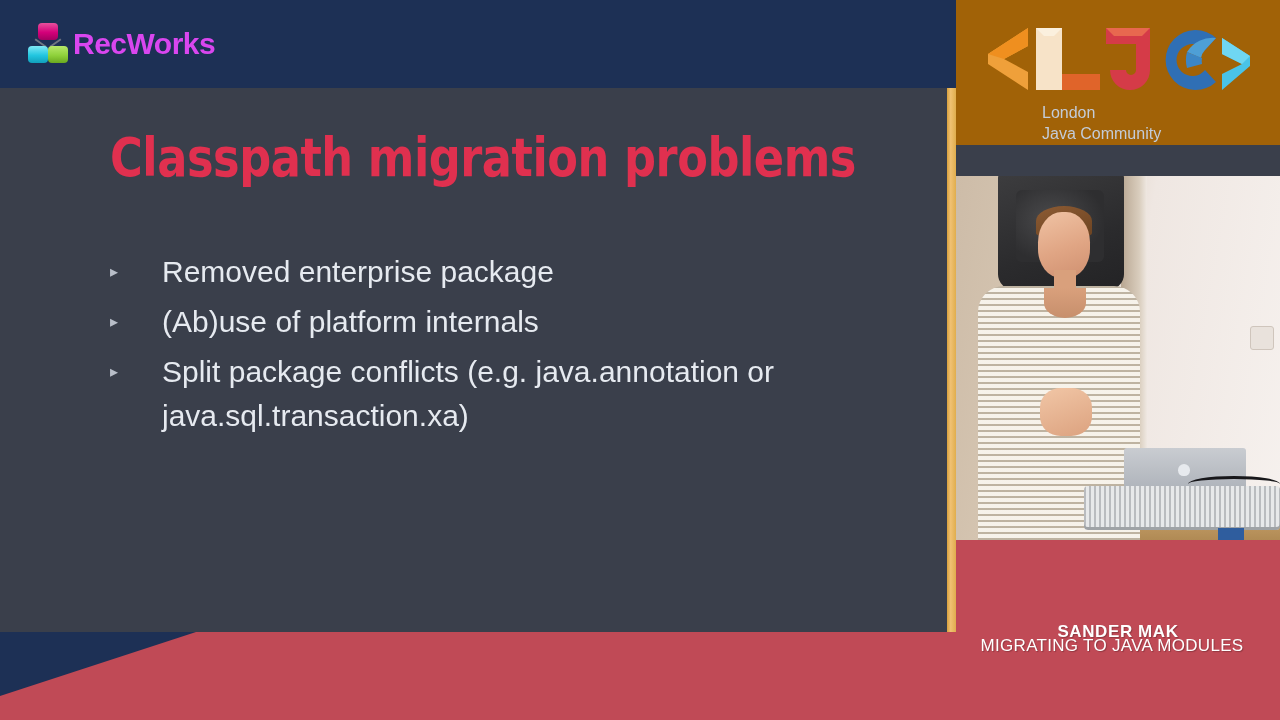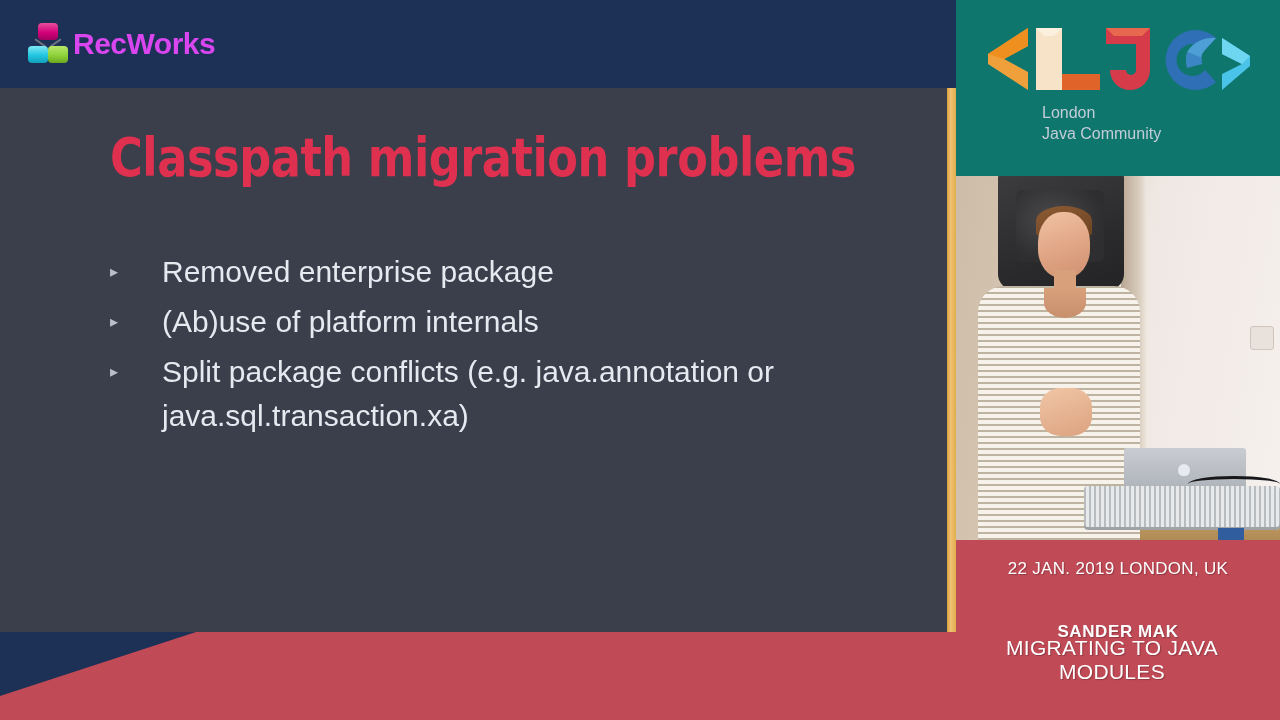--- a/index.html
+++ b/index.html
@@ -68,22 +68,22 @@
   .gold-divider{
     position:absolute; left:947px; top:88px; width:9px; height:544px;
     background:linear-gradient(90deg,#d9a13c 0%,#f0c173 40%,#e0ad4d 100%);
   }
 
   
   .right-col{
     position:absolute; left:956px; top:0; width:324px; height:720px;
   }
   .ljc-panel{
-    position:absolute; left:0; top:0; width:324px; height:176px;
-    background:#0f766e; overflow:hidden;
+    position:absolute; left:0; top:0; width:324px; height:145px;
+    background:#a16207; overflow:hidden;
   }
   .ljc-mark{
     position:absolute; left:28px; top:24px; width:268px; height:70px;
   }
   .ljc-sub{
     position:absolute; left:86px; top:102px;
     font-size:16px; line-height:21px; color:#c3ccd9; font-weight:400;
   }
 
   
@@ -201,21 +201,21 @@
     text-shadow:1px 1px 1px rgba(0,0,0,0.25);
   }
   .info-speaker{
     position:absolute; left:0; right:0; top:58px;
     font-size:17px; font-weight:bold; letter-spacing:0.6px;
     text-shadow:1px 1px 1px rgba(0,0,0,0.25);
     margin-top:24px;
   }
   .info-talk{
     position:absolute; left:0; right:12px; top:96px;
-    font-size:21px; font-weight:400; letter-spacing:0.3px;
+    font-size:17px; font-weight:400; letter-spacing:0.3px;
     text-shadow:1px 1px 1px rgba(0,0,0,0.25);
   }
 
   
   .bottom{
     position:absolute; left:0; top:632px; width:956px; height:88px;
     background:#c04a56; overflow:hidden;
   }
   .bottom-navy{
     position:absolute; left:0; top:0; width:200px; height:88px;
@@ -303,21 +303,20 @@
     <div class="v-hands"></div>
     <div class="v-laptop-lid"></div>
     <div class="v-apple"></div>
     <div class="v-laptop-base"></div>
     <div class="v-device-cable"></div>
     <div class="v-device"></div>
     <div class="v-blue-box"></div>
   </div>
 
   <div class="info">
-    <div class="info-date">22 JAN. 2019 LONDON, UK</div>
     <div class="info-speaker">SANDER MAK</div>
     <div class="info-talk">MIGRATING TO JAVA MODULES</div>
   </div>
 </div>
 
 <div class="bottom">
   <div class="bottom-navy"></div>
 </div>
 
 </body></html>

